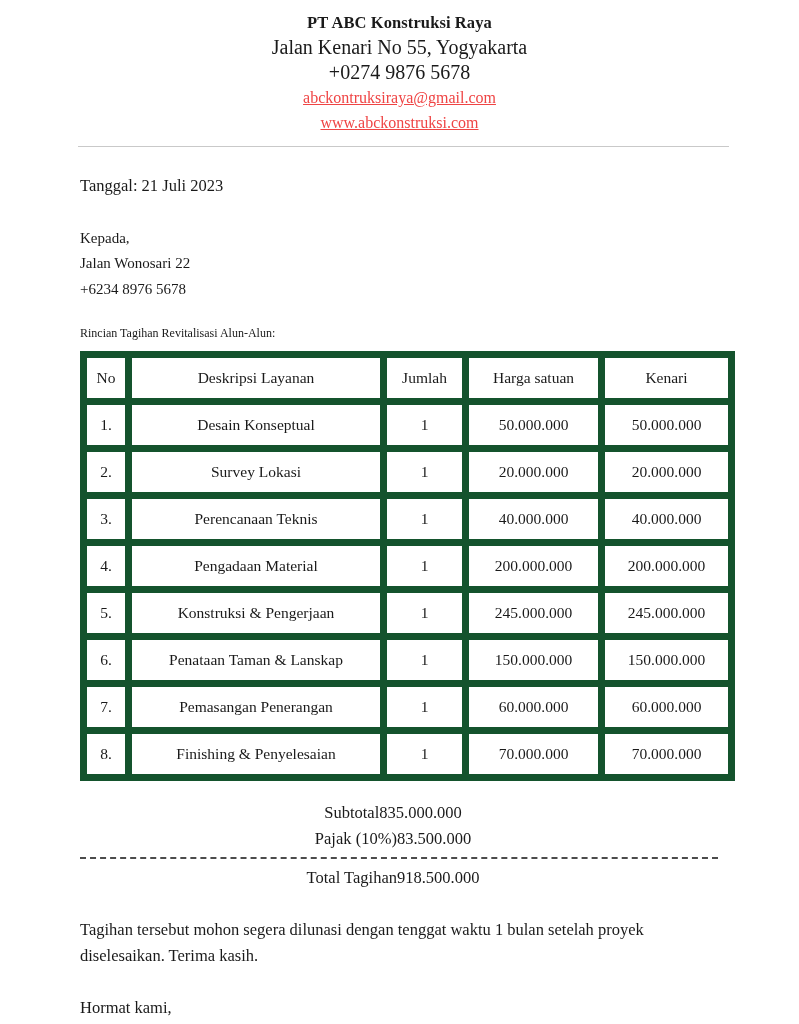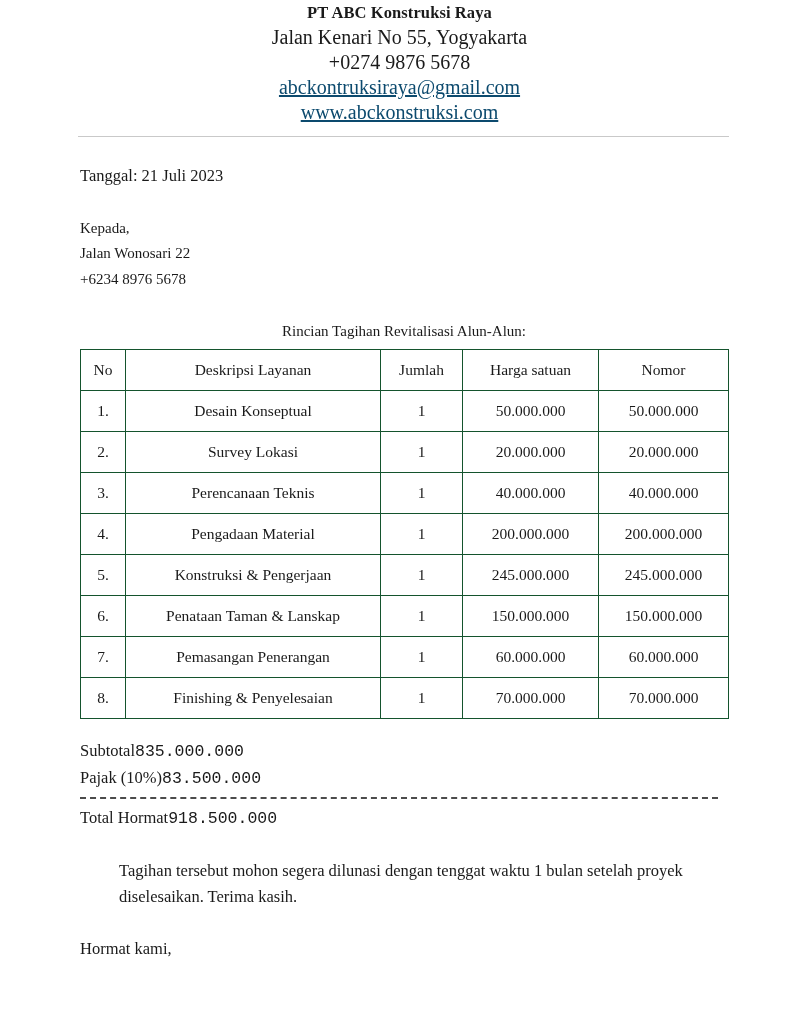--- a/index.html
+++ b/index.html
@@ -19,36 +19,37 @@
     width: 799px;
     height: 1024px;
     box-sizing: border-box;
     padding: 0;
     position: relative;
   }
 
   
   .letterhead {
     text-align: center;
+    padding-top: 10px;
   }
   .letterhead .company {
     font-weight: bold;
     font-size: 16.5px;
     line-height: 25px;
     letter-spacing: 0.1px;
   }
   .letterhead .addr,
   .letterhead .phone {
     font-size: 20px;
     line-height: 25px;
   }
   .letterhead .link {
-    font-size: 20px;
+    font-size: 16px;
     line-height: 25px;
-    color: #0c4a6e;
+    color: #ef4444;
     text-decoration: underline;
     display: block;
   }
   .hr-rule {
     border: 0;
     border-top: 1px solid #c9c9c9;
     margin: 11px 70px 0 78px;
     height: 0;
   }
 
@@ -69,81 +70,79 @@
     font-size: 15px;
     line-height: 25.5px;
   }
   .recipient div { white-space: nowrap; }
   .recipient .link {
     color: #4a6a9a;
     text-decoration: underline;
   }
 
   .table-caption {
-    margin-top: 28px;
-    font-size: 15px;
+    margin-top: 20px;
+    font-size: 12px;
     line-height: 22px;
-    text-align: center;
   }
 
   
   table.items {
     margin-top: 7px;
     border-collapse: collapse;
     width: 648px;
     table-layout: fixed;
     font-size: 15.5px;
   }
   table.items th,
   table.items td {
-    border: 1px solid #14532d;
+    border: 7px solid #14532d;
     text-align: center;
     vertical-align: middle;
     height: 40px;
     font-weight: normal;
     padding: 0 2px;
   }
   table.items col.c-no      { width: 45px; }
   table.items col.c-desc    { width: 255px; }
   table.items col.c-qty     { width: 82px; }
   table.items col.c-price   { width: 136px; }
   table.items col.c-total   { width: 130px; }
 
   
   .totals {
     margin-top: 19px;
     width: 626px;
     font-size: 16.5px;
   }
   .totals .trow {
     display: flex;
-    justify-content: flex-start;
+    justify-content: center;
     align-items: baseline;
     line-height: 25.5px;
   }
   .totals .tlabel { white-space: nowrap; }
-  .totals .tvalue { white-space: nowrap; font-family: Liberation Mono, monospace; }
+  .totals .tvalue { white-space: nowrap; }
   .dashed-sep {
     border: 0;
     border-top: 2px dashed #4b4b4b;
     margin: 6px 0 6px 0;
     width: 638px;
     height: 0;
   }
   .totals .grand {
     margin-top: 3px;
   }
 
   
   .closing {
     margin-top: 26px;
     font-size: 16.5px;
     line-height: 26px;
     width: 600px;
-    margin-left: 39px;
   }
   .signoff {
     margin-top: 26px;
     font-size: 16.5px;
     line-height: 26px;
   }
 </style>
 </head>
 <body>
 
@@ -179,21 +178,21 @@
           <col class="c-qty">
           <col class="c-price">
           <col class="c-total">
       </colgroup>
       <thead>
         <tr>
           <th>No</th>
           <th>Deskripsi Layanan</th>
           <th>Jumlah</th>
           <th>Harga satuan</th>
-          <th>Nomor</th>
+          <th>Kenari</th>
         </tr>
       </thead>
       <tbody id="items-body">
           <tr>
             <td>1.</td>
             <td>Desain Konseptual</td>
             <td>1</td>
             <td>50.000.000</td>
             <td>50.000.000</td>
           </tr>
@@ -253,21 +252,21 @@
       <div class="trow">
         <span class="tlabel">Subtotal</span>
         <span class="tvalue">835.000.000</span>
       </div>
       <div class="trow">
         <span class="tlabel">Pajak (10%)</span>
         <span class="tvalue">83.500.000</span>
       </div>
       <hr class="dashed-sep">
       <div class="trow grand">
-        <span class="tlabel">Total Hormat</span>
+        <span class="tlabel">Total Tagihan</span>
         <span class="tvalue">918.500.000</span>
       </div>
     </div>
 
     <div class="closing">Tagihan tersebut mohon segera dilunasi dengan tenggat waktu 1 bulan setelah proyek diselesaikan. Terima kasih.</div>
 
     <div class="signoff">
       <div>Hormat kami,</div>
 
     </div>

